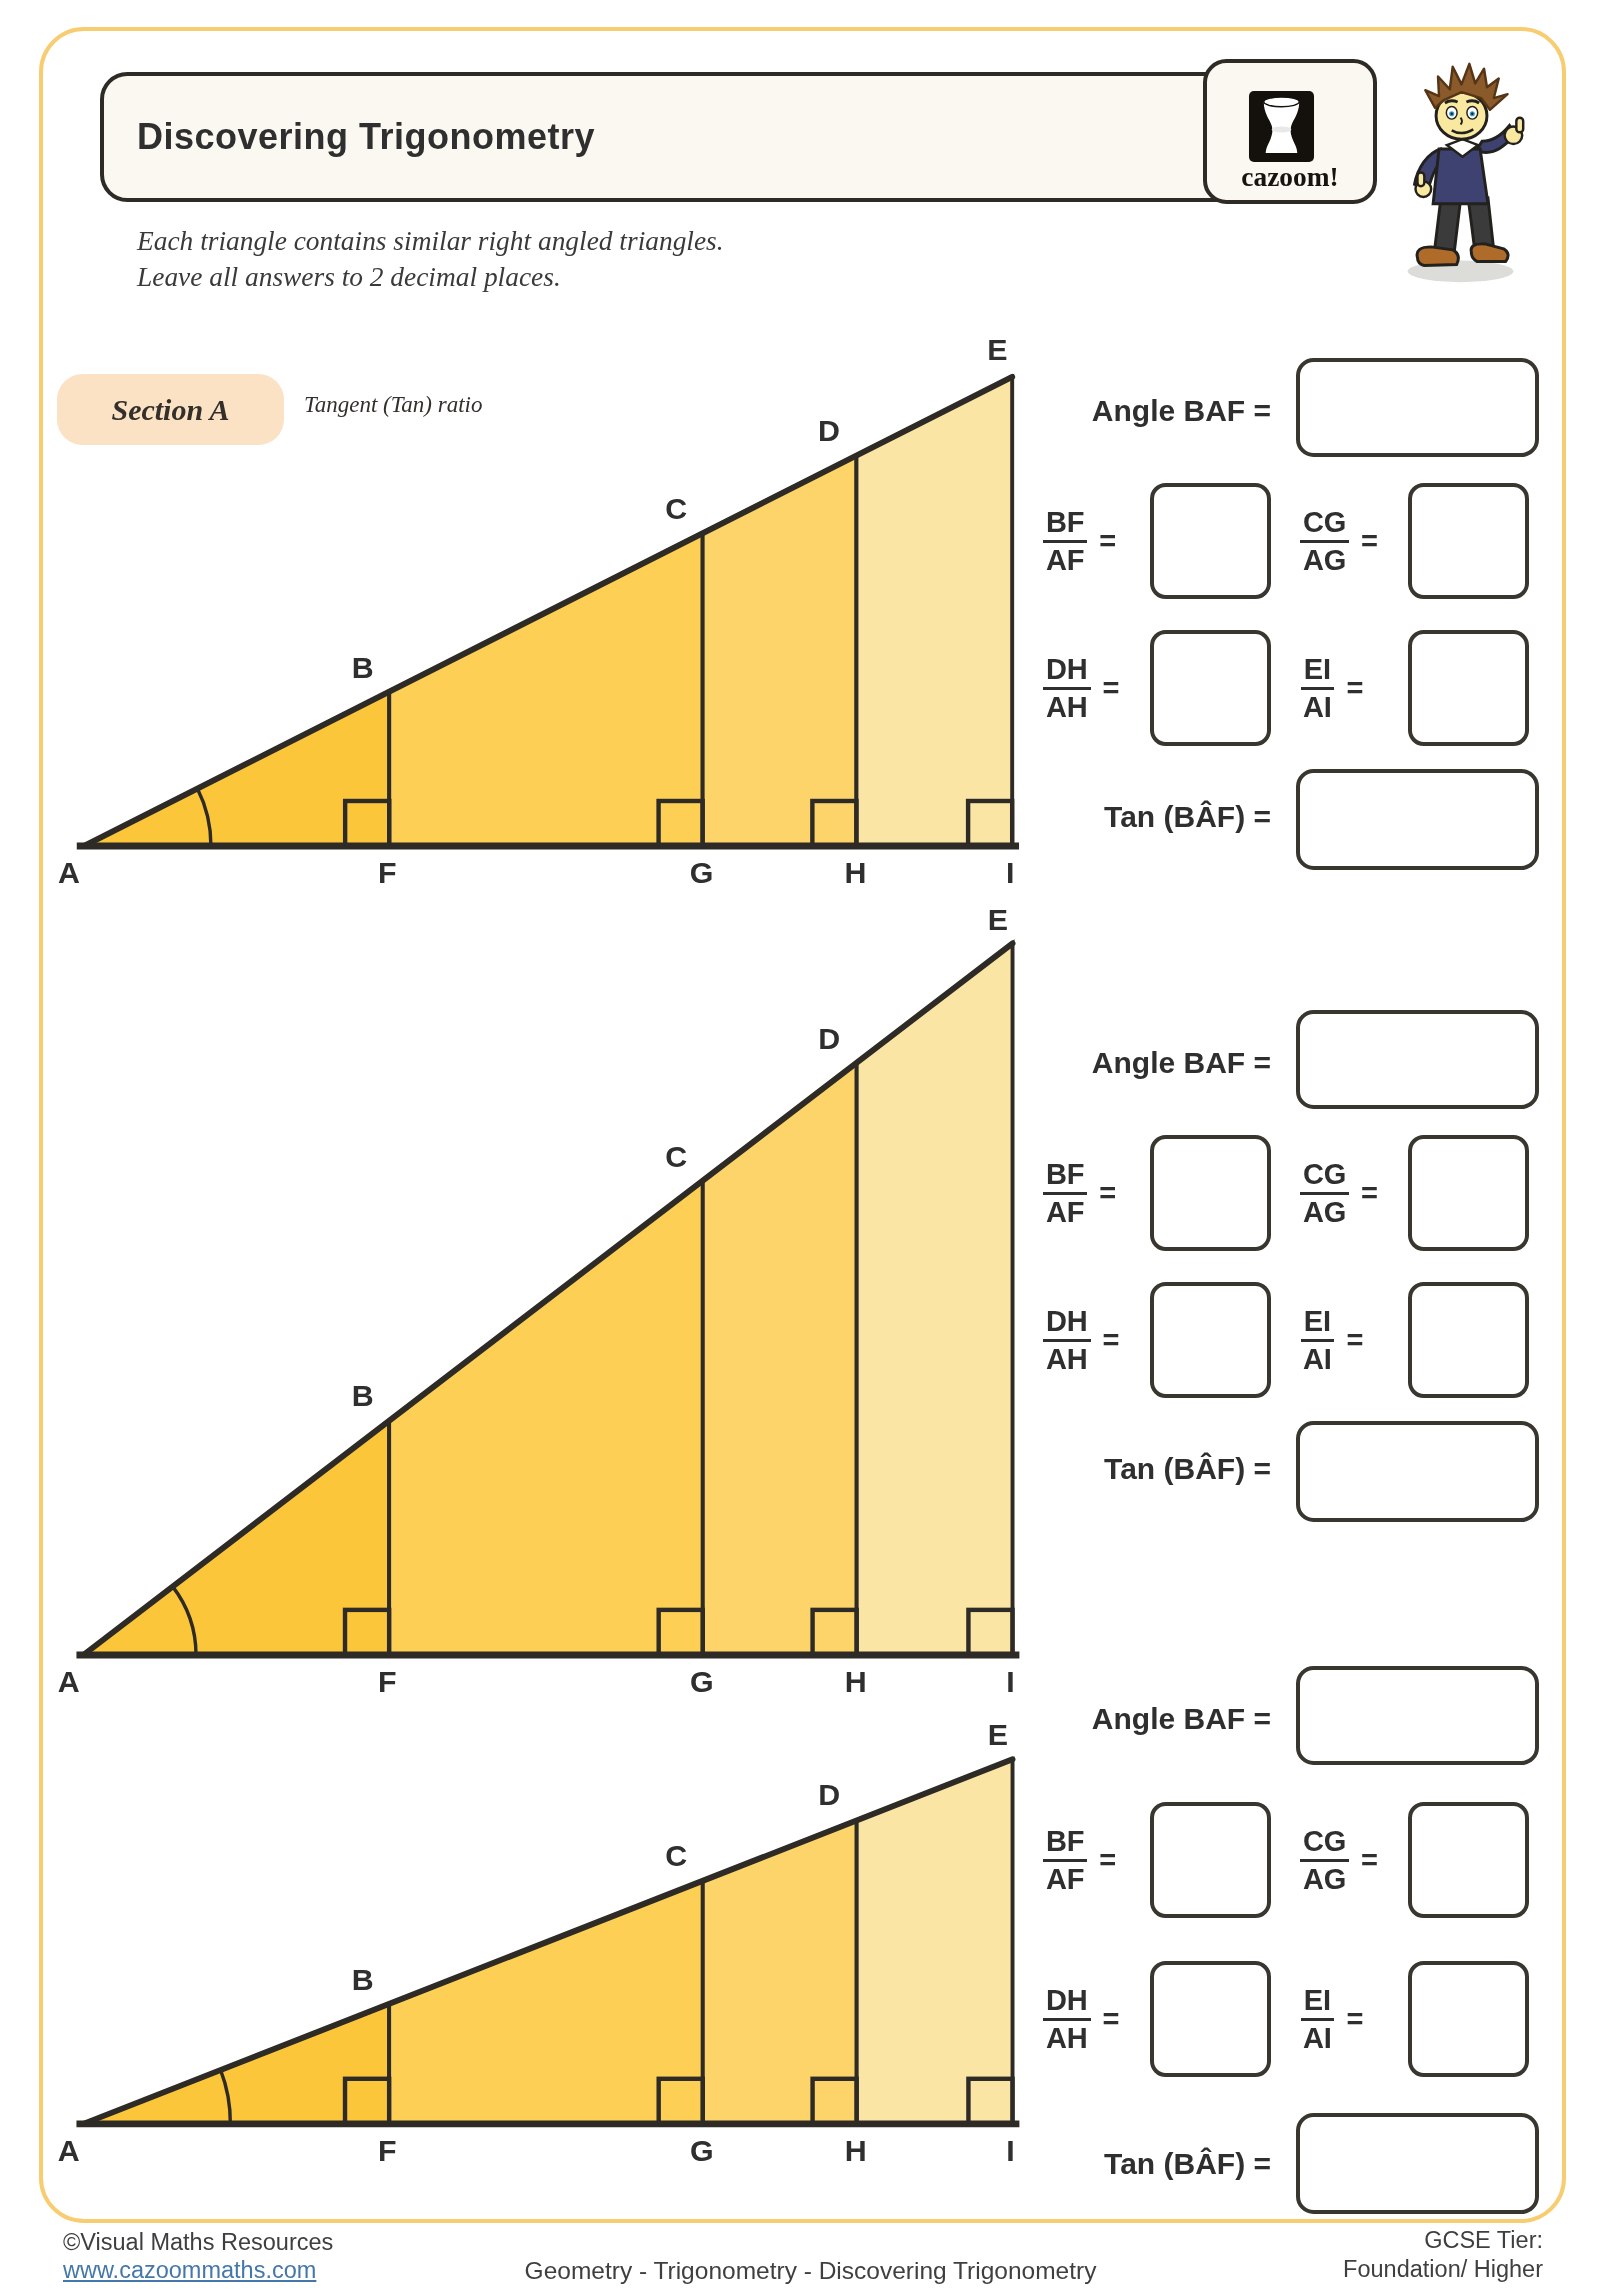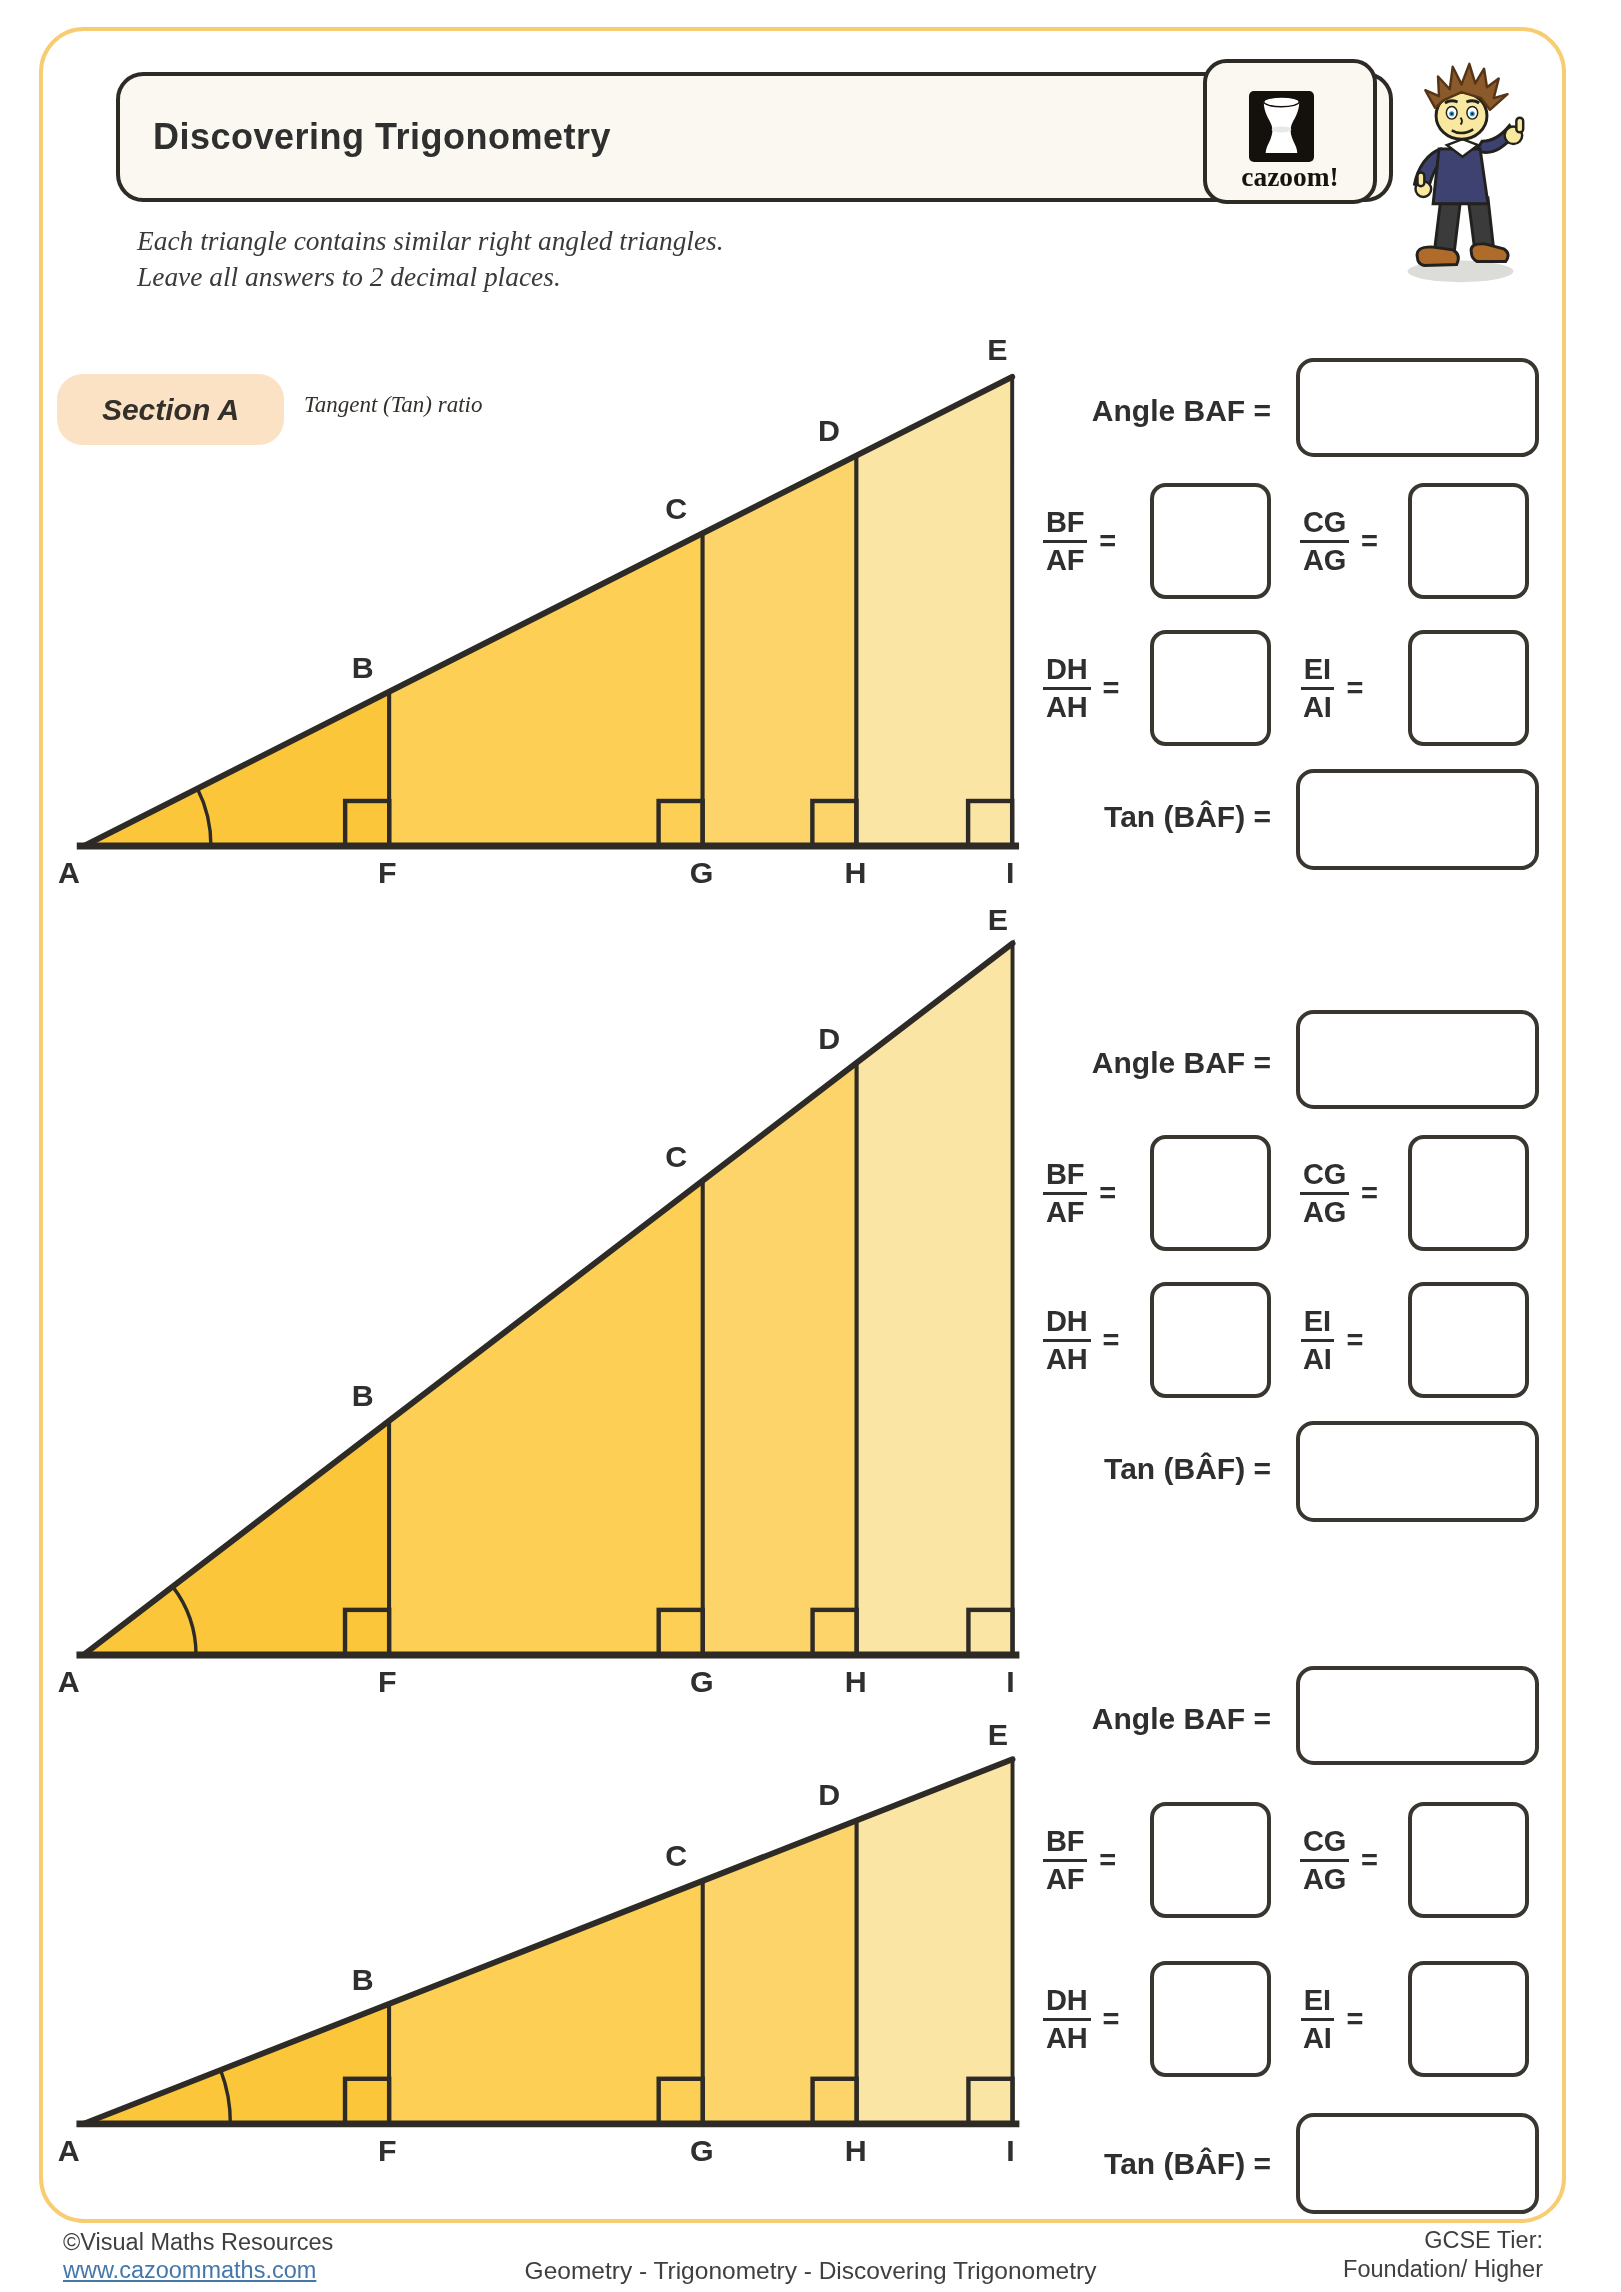--- a/index.html
+++ b/index.html
@@ -11,21 +11,21 @@
   
   .page-border{
     left:39px; top:27.4px; width:1519px; height:2188px;
     border:4.9px solid var(--page-border); border-radius:45px;
   }
   
   .header-box{
     left:100px; top:72px; width:1277px; height:130px;
     background:var(--header-bg);
     border:4.9px solid var(--outline); border-radius:27.4px;
-    display:flex; align-items:center; box-sizing:border-box;margin-left:16px;
+    display:flex; align-items:center; box-sizing:border-box;
   }
   .page-title{
     margin-left:33px; font-size:36px; font-weight:bold; color:var(--text);
     letter-spacing:0.5px;
   }
   .logo-box{
     left:1203px; top:59px; width:174px; height:145px;
     background:var(--header-bg);
     border:4.9px solid var(--outline); border-radius:23.5px; box-sizing:border-box;padding-left:46px;
   }
@@ -40,21 +40,21 @@
     font-family:"Liberation Serif", serif; font-style:italic;
     font-size:27.4px; line-height:36px; color:#3a3a3a;
   }
   
   .section-badge{
     left:57px; top:374px; width:227px; height:71px;
     background:var(--badge-bg); border-radius:25.5px;
     display:flex; align-items:center; justify-content:center;
   }
   .section-badge span{
-    font-family:Liberation Sans, sans-serif; font-style:italic; font-weight:bold;
+    font-family:Liberation Serif, serif; font-style:italic; font-weight:bold;
     font-size:30px; color:#33302b;
   }
   .section-subtitle{
     left:304px; top:392px;
     font-family:"Liberation Serif", serif; font-style:italic;
     font-size:23px; color:#33302b;text-align:right;
   }
   
   svg text.vlabel{
     font-family:"Liberation Sans", sans-serif; font-size:31px; font-weight:bold;

